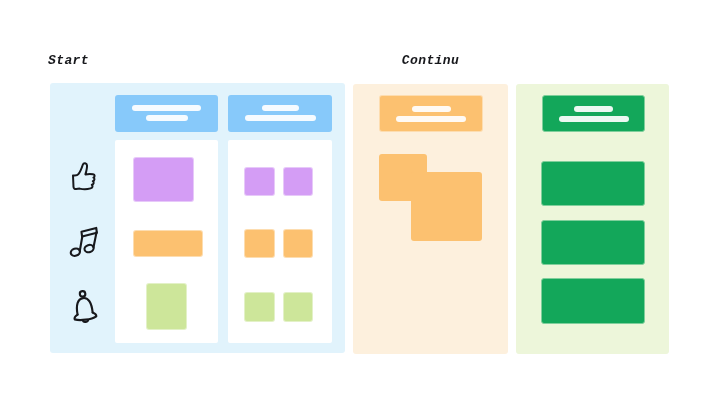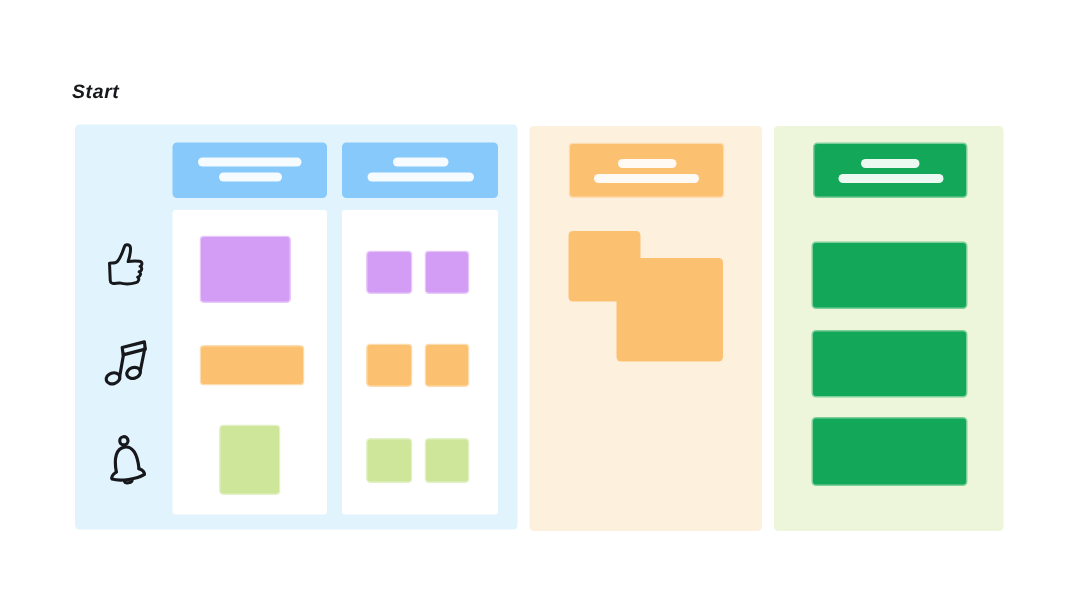--- a/index.html
+++ b/index.html
@@ -3,21 +3,21 @@
 <meta charset="utf-8">
 <style>
   html,body { margin:0; padding:0; background:#ffffff; }
   body { width:720px; height:405px; font-family:"DejaVu Sans", sans-serif; }
   .canvas { position:relative; width:720px; height:405px; background:#ffffff; overflow:hidden; }
 
   .section-label {
     position:absolute; top:53px; height:18px;
     font-size:13px; font-weight:bold; font-style:italic;
     color:#17181c; letter-spacing:0.4px;
-    font-family:Liberation Sans, sans-serif;
+    font-family:Liberation Mono, monospace;
   }
   #label-start    { left:48px; }
   #label-continue { left:353px; width:155px; text-align:center; }
   #label-end      { left:516px; width:153px; text-align:center; }
 
   .panel { position:absolute; border-radius:3px; }
   #panel-start    { left:50px;  top:83px; width:295px; height:270px; background:#e1f3fc; }
   #panel-continue { left:353px; top:84px; width:155px; height:270px; background:#fdf0dd; }
   #panel-end      { left:516px; top:84px; width:153px; height:270px; background:#edf6da; }
 
@@ -38,20 +38,21 @@
   #icon-thumbs { top:74px; }
   #icon-note   { top:139px; }
   #icon-bell   { top:203px; }
 </style>
 </head>
 <body>
 
 <div class="canvas">
 
   <div class="section-label" id="label-start">Start</div>
+  <div class="section-label" id="label-continue">Continu</div>
 
   <div class="panel" id="panel-start">
 
     <div class="board-icon" id="icon-thumbs">
       <svg width="36" height="38" viewBox="0 0 36 38" fill="none" stroke="#17181c" stroke-width="2" stroke-linecap="round" stroke-linejoin="round">
         <path d="M7 18.5 L7.5 30 C7.6 31.4 8.8 32.2 10.2 32 L13.6 31.6
                  C17.5 32.6 22 32.2 24.6 31.4 C26.8 30.8 27 28.6 25.8 27.8
                  C27.8 27.4 28.3 25 26.8 24.2 C28.8 23.6 29 21.2 27.4 20.6
                  C29 20 29.2 17.6 27 17.2 C24.6 16.8 21.4 17 19.4 17.4
                  C20.2 14.8 21.2 11 21 8.4 C20.8 5.8 17.6 5.4 16.8 7.8

